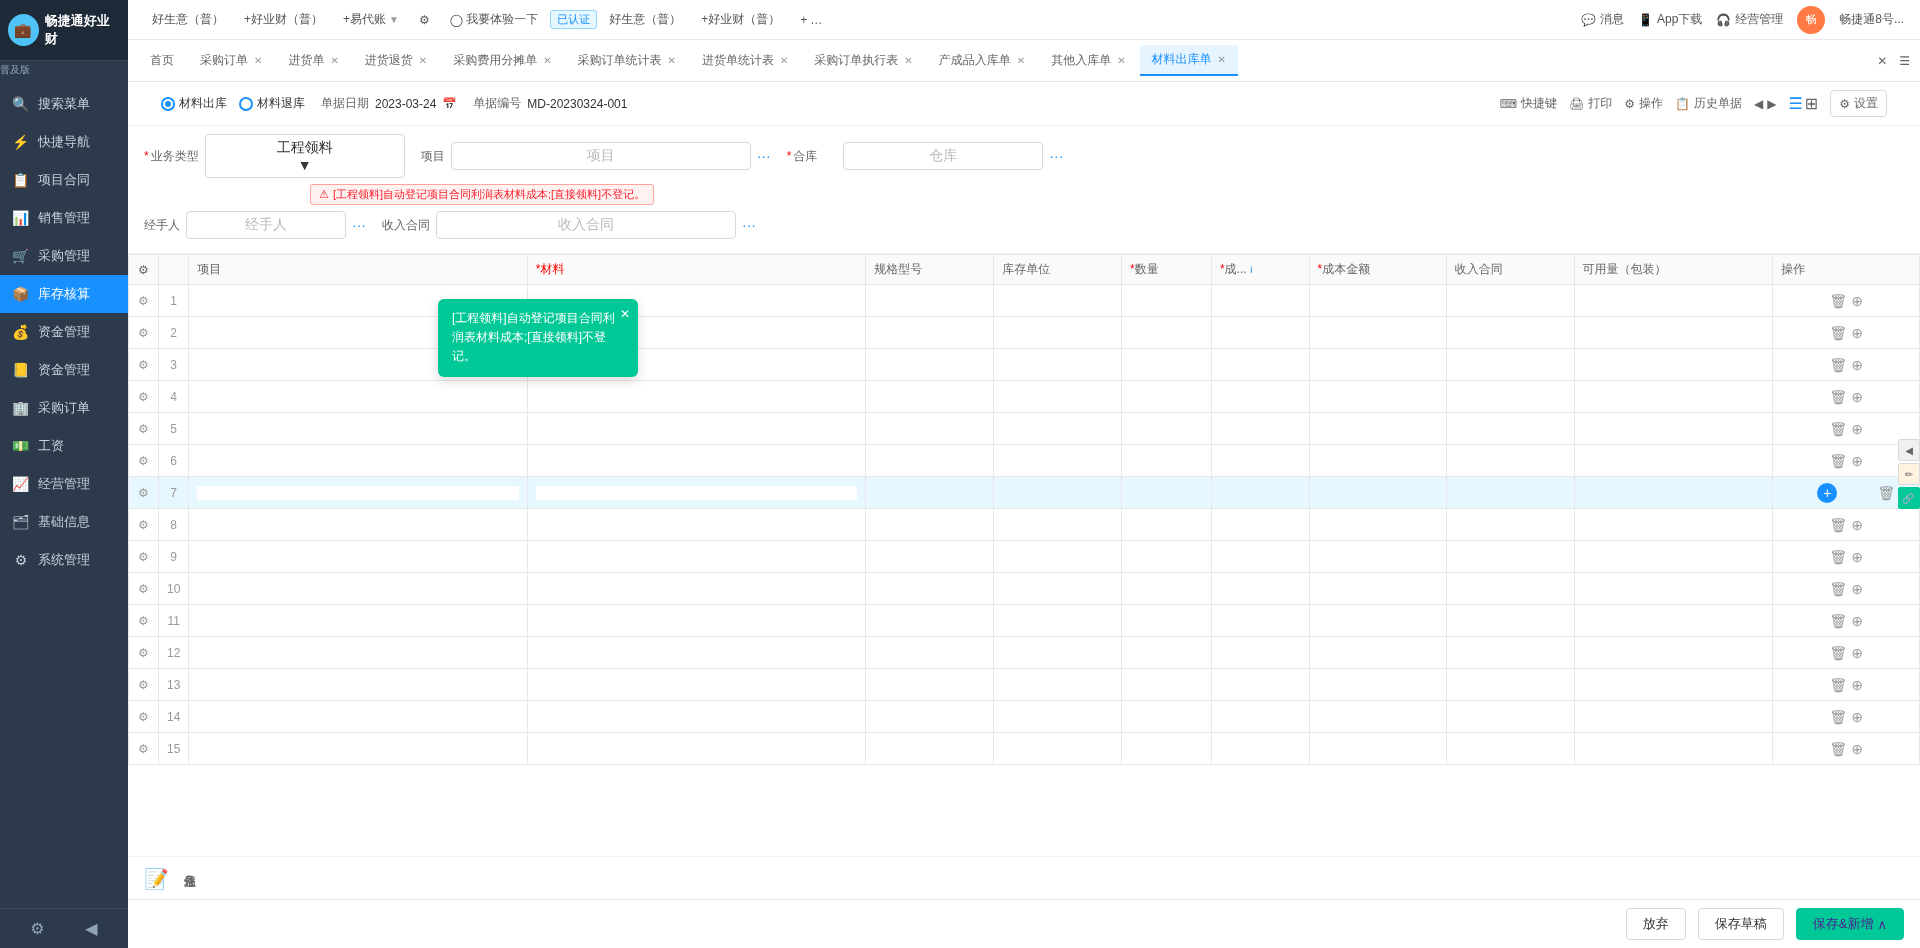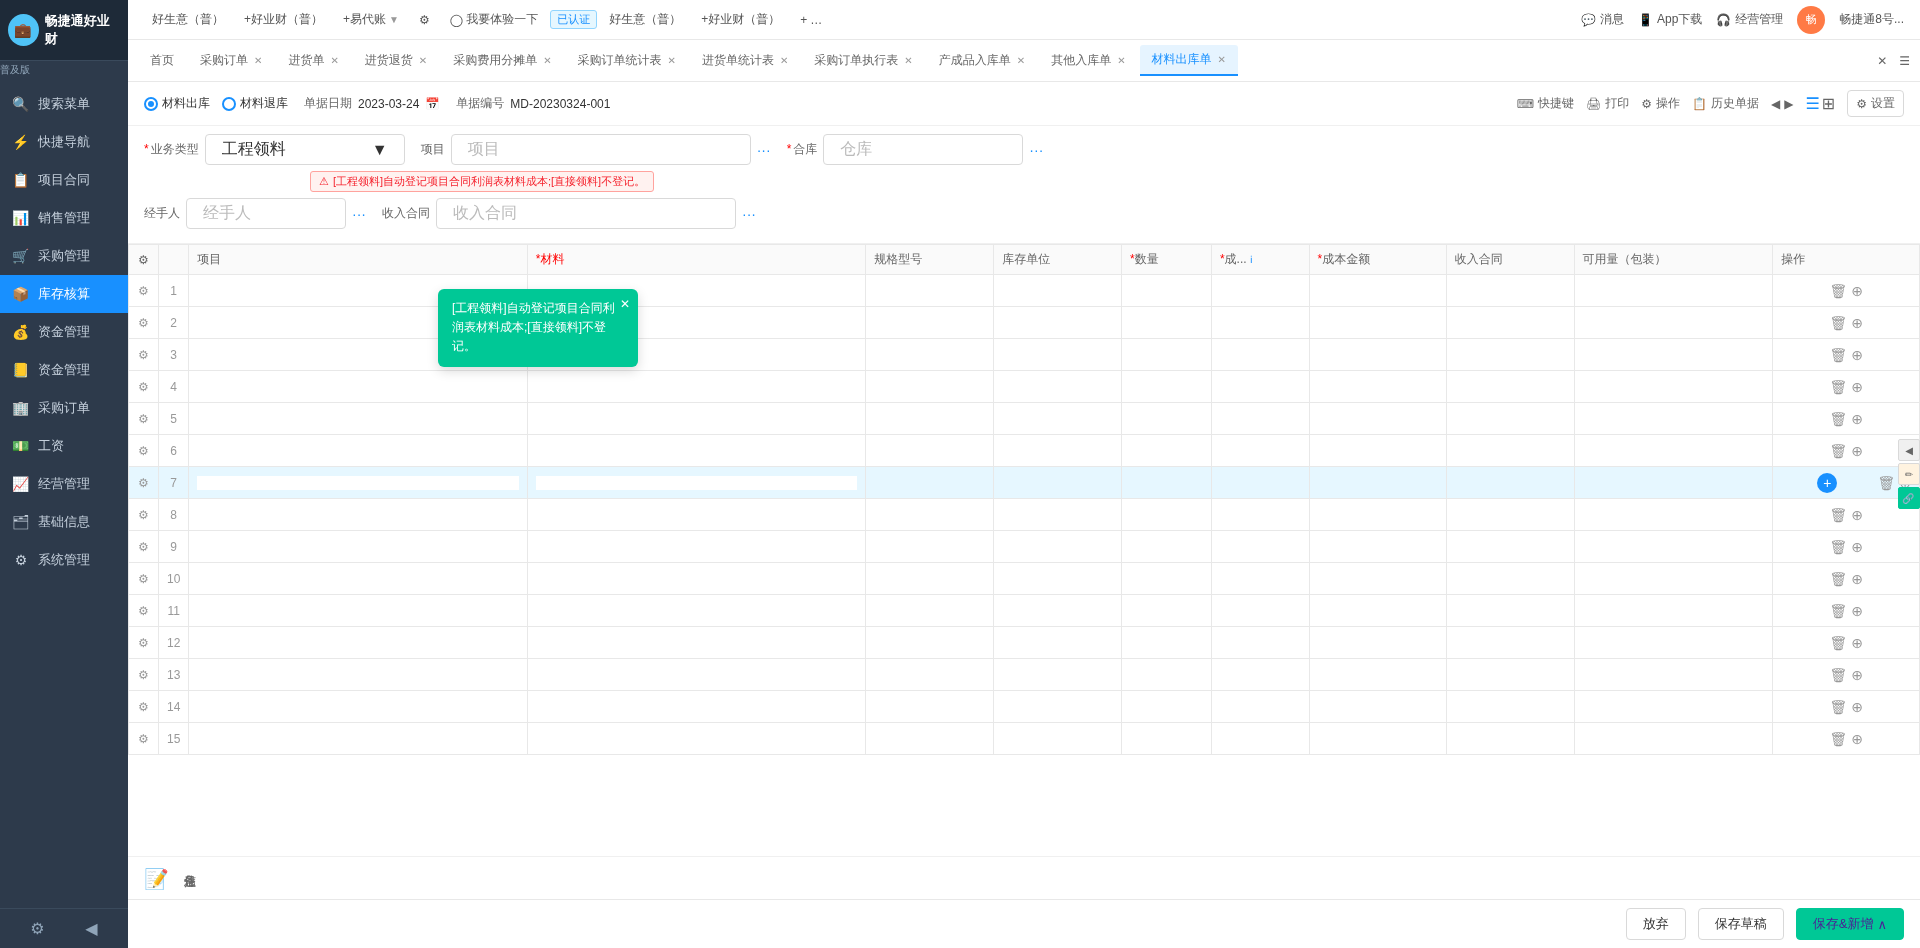--- a/index.html
+++ b/index.html
@@ -23,40 +23,40 @@
     .topbar { background: #fff; border-bottom: 1px solid #e8e8e8; display: flex; align-items: center; padding: 0 10px; height: 42px; flex-shrink: 0; }
     .topbar-tabs { display: flex; align-items: center; flex: 1; overflow: hidden; gap: 2px; }
     .topbar-tab { display: flex; align-items: center; padding: 6px 12px; font-size: 12px; cursor: pointer; color: #666; white-space: nowrap; border-radius: 3px 3px 0 0; position: relative; }
     .topbar-tab.active { background: #e6f7ff; color: #1890ff; border-bottom: 2px solid #1890ff; }
     .topbar-tab .close-icon { margin-left: 6px; color: #999; font-size: 10px; }
     .topbar-actions { display: flex; align-items: center; gap: 12px; color: #666; font-size: 12px; }
     .topbar-action { display: flex; align-items: center; gap: 4px; cursor: pointer; white-space: nowrap; }
 
     
     .content { flex: 1; display: flex; flex-direction: column; overflow: hidden; background: #fff; }
-    .content-header { padding: 8px 16px; background: #fff; border-bottom: 1px solid #f0f0f0; display: flex; align-items: center; gap: 16px; flex-shrink: 0; }
+    .content-header { padding: 8px 33px; background: #fff; border-bottom: 1px solid #f0f0f0; display: flex; align-items: center; gap: 16px; flex-shrink: 0; }
     .radio-group { display: flex; align-items: center; gap: 12px; }
     .radio-item { display: flex; align-items: center; gap: 4px; cursor: pointer; font-size: 12px; }
     .radio-dot { width: 14px; height: 14px; border-radius: 50%; border: 2px solid #1890ff; display: flex; align-items: center; justify-content: center; }
     .radio-dot.checked::after { content: ''; width: 6px; height: 6px; background: #1890ff; border-radius: 50%; }
     .date-field { display: flex; align-items: center; gap: 6px; font-size: 12px; }
     .date-value { color: #333; font-weight: 500; }
     .cal-icon { color: #1890ff; cursor: pointer; }
     .doc-field { display: flex; align-items: center; gap: 6px; font-size: 12px; }
     .header-right-actions { margin-left: auto; display: flex; align-items: center; gap: 12px; }
     .header-action-btn { display: flex; align-items: center; gap: 4px; font-size: 12px; color: #666; cursor: pointer; }
     .settings-btn { display: flex; align-items: center; gap: 4px; font-size: 12px; color: #666; cursor: pointer; padding: 4px 8px; border: 1px solid #d9d9d9; border-radius: 4px; }
 
     
     .form-area { padding: 8px 16px; background: #fff; border-bottom: 1px solid #f0f0f0; flex-shrink: 0; }
     .form-row { display: flex; align-items: center; gap: 16px; margin-bottom: 6px; }
     .form-field { display: flex; align-items: center; gap: 6px; font-size: 12px; }
     .form-label { color: #666; white-space: nowrap; }
     .form-label.required::before { content: '*'; color: #f00; margin-right: 2px; }
-    .form-input { border: 1px solid #d9d9d9; border-radius: 4px; padding: 4px 16px; font-size: 16px; min-width: 160px; display: flex; align-items: center; justify-content: space-between; background: #fff; cursor: pointer; }
+    .form-input { border: 1px solid #d9d9d9; border-radius: 4px; padding: 4px 16px; font-size: 14px; min-width: 160px; display: flex; align-items: center; justify-content: space-between; background: #fff; cursor: pointer; flex-direction: column; }
     .form-input.wide { min-width: 200px; }
     .form-dots { color: #1890ff; cursor: pointer; font-size: 14px; }
     .error-hint { color: #f5222d; font-size: 11px; background: #fff2f0; border: 1px solid #ffa39e; border-radius: 3px; padding: 2px 8px; display: flex; align-items: center; gap: 4px; }
 
     
     .table-wrapper { flex: 1; overflow: auto; position: relative; }
     table { width: 100%; border-collapse: collapse; font-size: 12px; }
     table thead tr { background: #fafafa; }
     table thead th { border: 1px solid #e8e8e8; padding: 6px 8px; text-align: left; font-weight: normal; color: #666; white-space: nowrap; position: sticky; top: 0; background: #fafafa; z-index: 1; }
     table tbody tr { background: #fff; }
@@ -333,21 +333,21 @@
         </div>
         <div class="form-field">
           <span class="form-label">项目</span>
           <div class="form-input" style="min-width:300px;">
             <span style="color:#bbb;">项目</span>
           </div>
           <span class="form-dots">···</span>
         </div>
         <div class="form-field">
           <span class="form-label required">合库</span>
-          <div class="form-input" style="min-width:200px;">
+          <div class="form-input" style="min-width:200px;margin-left:20px;">
             <span style="color:#bbb;">仓库</span>
           </div>
           <span class="form-dots">···</span>
         </div>
       </div>
       <div class="form-row">
         <div class="form-field">
           <div style="width:160px;"></div>
           <div class="error-hint">
             <span>⚠</span>

